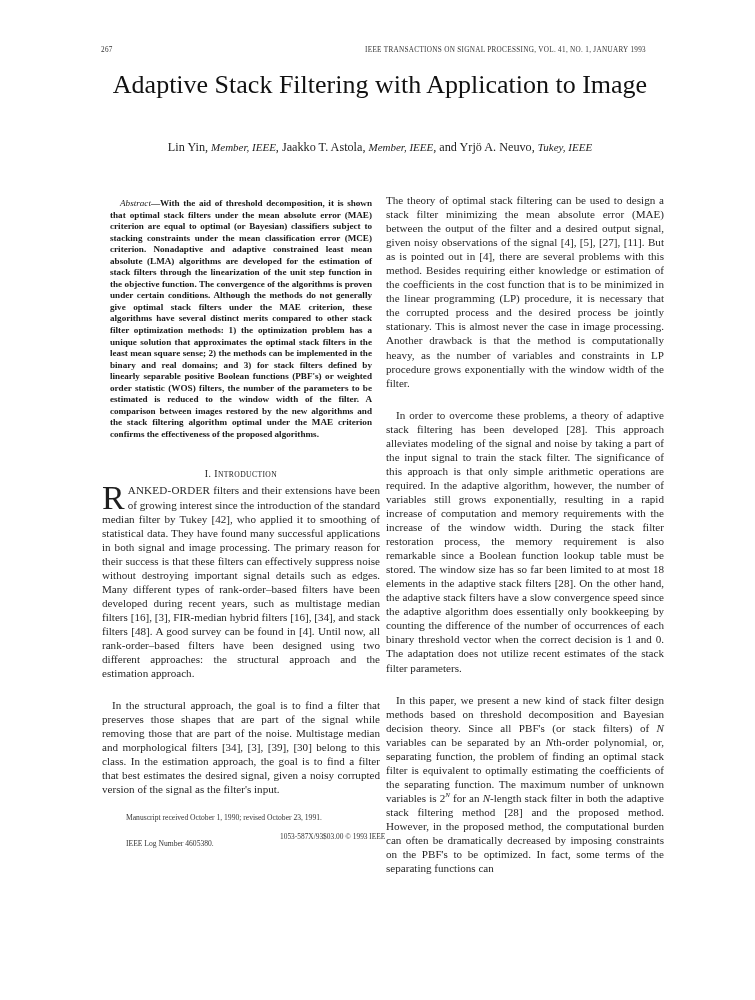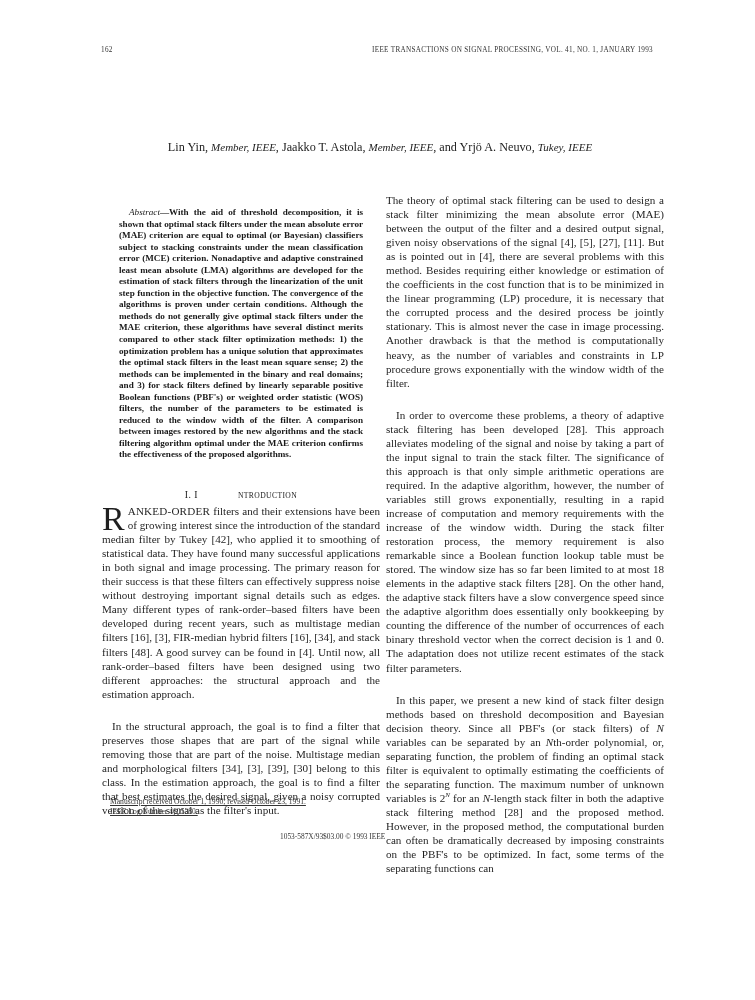--- a/index.html
+++ b/index.html
@@ -2,57 +2,58 @@
 <html><head>
 <meta charset="utf-8">
 <style>
   html, body { margin: 0; padding: 0; background: #ffffff; }
   body { width: 755px; height: 1000px; position: relative; overflow: hidden;
          font-family: "Liberation Serif", "DejaVu Serif", serif; color: #1a1a1a; }
   .page { position: absolute; left: 0; top: 0; width: 755px; height: 1000px; }
   .running-head { position: absolute; top: 46px; left: 101px; width: 562px; height: 12px;
                   font-size: 7.2px; letter-spacing: 0.3px; color: #333; }
   .running-head .pg { position: absolute; left: 0; top: 0; }
-  .running-head .jr { position: absolute; right: 10px; top: 0; text-transform: uppercase; }
+  .running-head .jr { position: absolute; right: 17px; top: 0; text-transform: uppercase; }
   .title { position: absolute; top: 68px; left: 100px; width: 560px; text-align: center;
            font-size: 26px; line-height: 34px; color: #111; }
   .authors { position: absolute; top: 140px; left: 100px; width: 560px; text-align: center;
              font-size: 12.2px; color: #222; }
   .authors i { font-size: 11px; margin-top: 29px; }
   .col { position: absolute; top: 190px; width: 278px; text-align: justify;
          text-align-last: auto; }
   .col.left { left: 102px; }
   .col.right { left: 386px; top: 193px; }
   .abstract { font-size: 9.15px; line-height: 11.55px; font-weight: bold; color: #1a1a1a;
-              text-indent: 10px; margin: 17px; }
+              text-indent: 10px; margin: 8px; }
   .abstract .lbl { font-style: italic; font-weight: normal; }
   .section-head { text-align: center; font-size: 9.8px; margin: 28px 0 4px 0; letter-spacing: 0.4px; }
-  .section-head .sc { font-size: 7.6px; padding-left: 40px; }
+  .section-head .sc { font-size: 7.6px; }
   p.body { font-size: 11.1px; line-height: 14.05px; margin: 0; color: #1f1f1f; }
   p.body.indent { text-indent: 10px; margin-top: 18px; }
   .dropcap { float: left; font-size: 34px; line-height: 26px; margin: 2px 3px 0 0; }
   .rank-caps { letter-spacing: 0.2px; }
   .footnote { position: absolute; top: 797px; left: 102px; width: 278px; font-size: 7.6px;
               line-height: 10.3px; color: #333; }
-  .footnote p { margin: 0; text-indent: 8px; text-decoration: underline; }
+  .footnote p { margin: 16px; text-indent: 8px; }
   .copyright { position: absolute; top: 832px; left: 280px; width: 220px; 
                font-size: 7.4px; color: #333; }
   sup { font-size: 7px; line-height: 0; }
 </style>
 </head>
 <body>
 
 <div class="page">
 
   <div class="running-head">
-    <span class="pg">162</span>
+    <span class="pg">267</span>
     <span class="jr">IEEE TRANSACTIONS ON SIGNAL PROCESSING, VOL. 41, NO. 1, JANUARY 1993</span>
   </div>
 
   <div class="title">
+    <div>Adaptive Stack Filtering with Application to Image</div>
   </div>
 
   <div class="authors">
     <span>Lin Yin</span><span>, </span><i>Member, IEEE</i><span>, </span><span>Jaakko T. Astola</span><span>, </span><i>Member, IEEE</i><span>, and </span><span>Yrjö A. Neuvo</span><span>, </span><i>Tukey, IEEE</i>
   </div>
 
   <div class="col left">
     <p class="abstract"><span class="lbl">Abstract</span><span>—</span><span>With the aid of threshold decomposition, it is shown that optimal stack filters under the mean absolute error (MAE) criterion are equal to optimal (or Bayesian) classifiers subject to stacking constraints under the mean classification error (MCE) criterion. Nonadaptive and adaptive constrained least mean absolute (LMA) algorithms are developed for the estimation of stack filters through the linearization of the unit step function in the objective function. The convergence of the algorithms is proven under certain conditions. Although the methods do not generally give optimal stack filters under the MAE criterion, these algorithms have several distinct merits compared to other stack filter optimization methods: 1) the optimization problem has a unique solution that approximates the optimal stack filters in the least mean square sense; 2) the methods can be implemented in the binary and real domains; and 3) for stack filters defined by linearly separable positive Boolean functions (PBF's) or weighted order statistic (WOS) filters, the number of the parameters to be estimated is reduced to the window width of the filter. A comparison between images restored by the new algorithms and the stack filtering algorithm optimal under the MAE criterion confirms the effectiveness of the proposed algorithms.</span></p>
 
     <div class="section-head">

